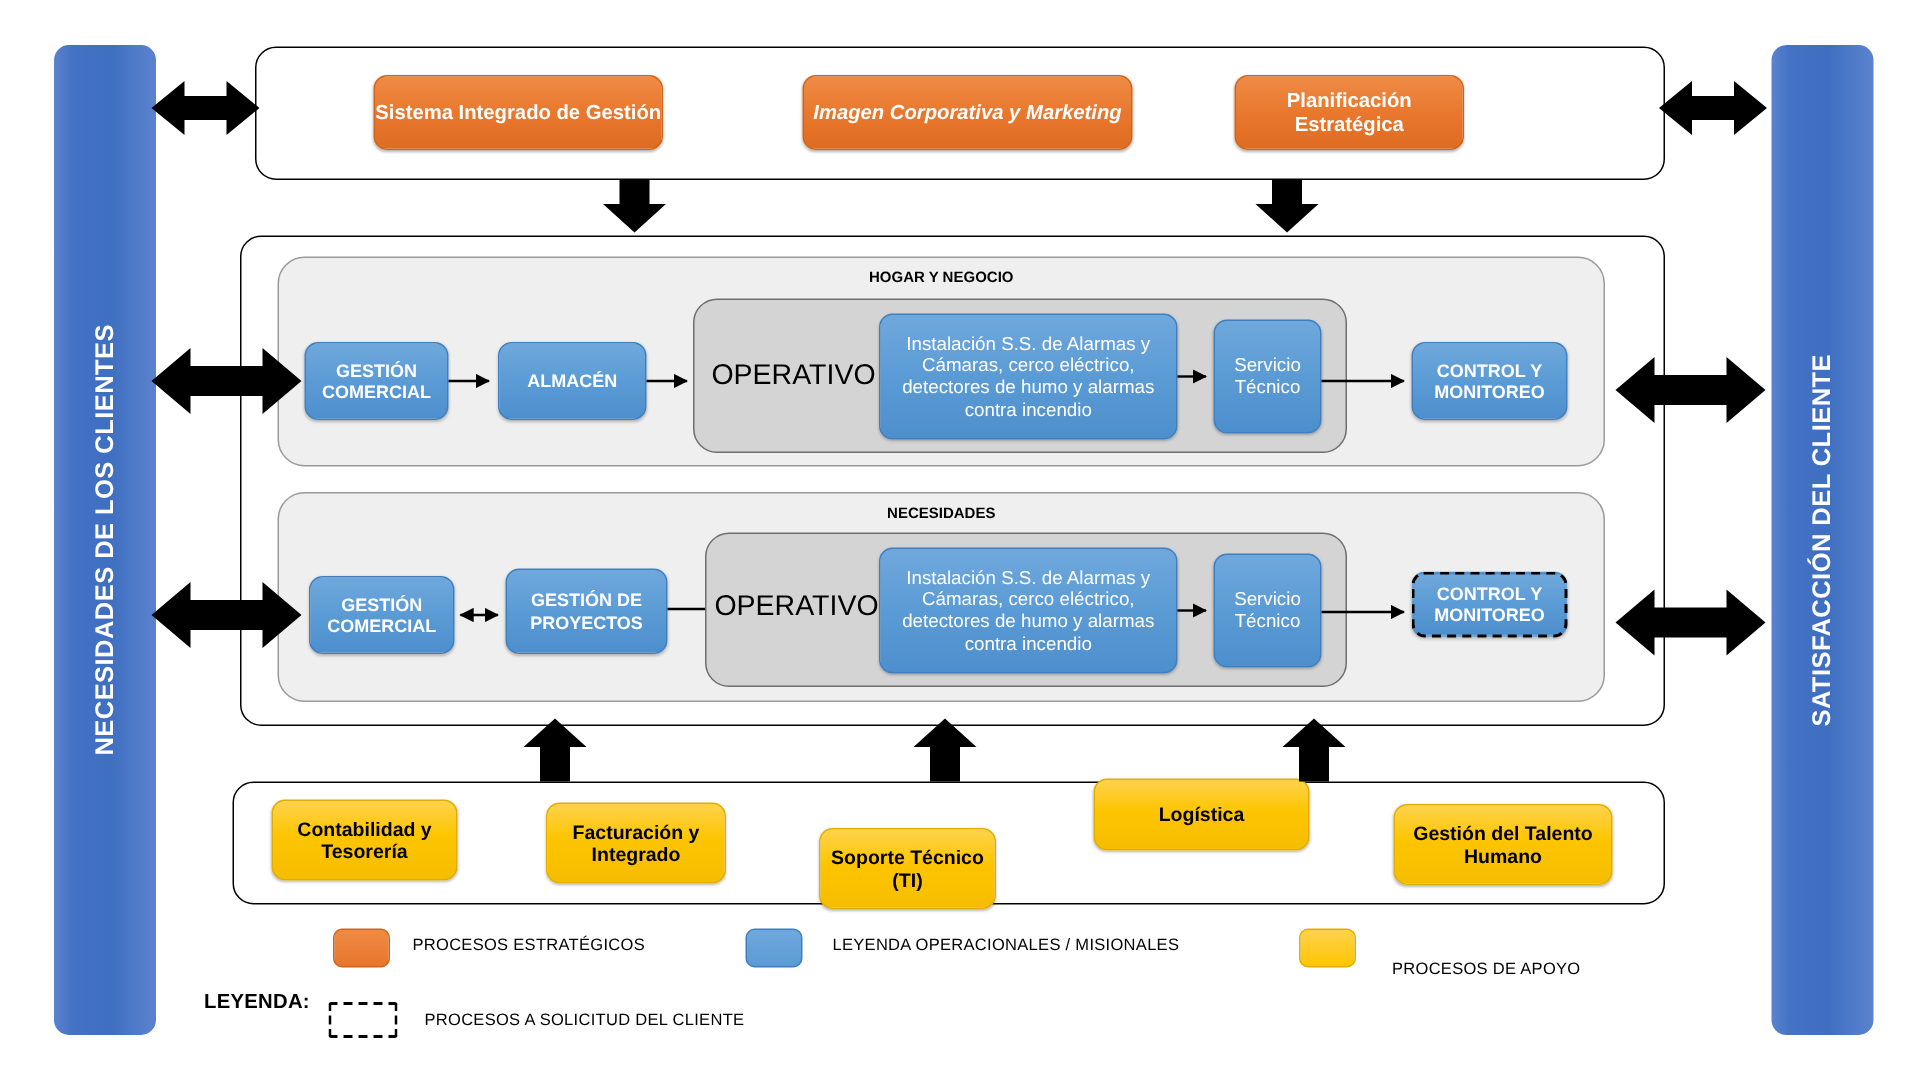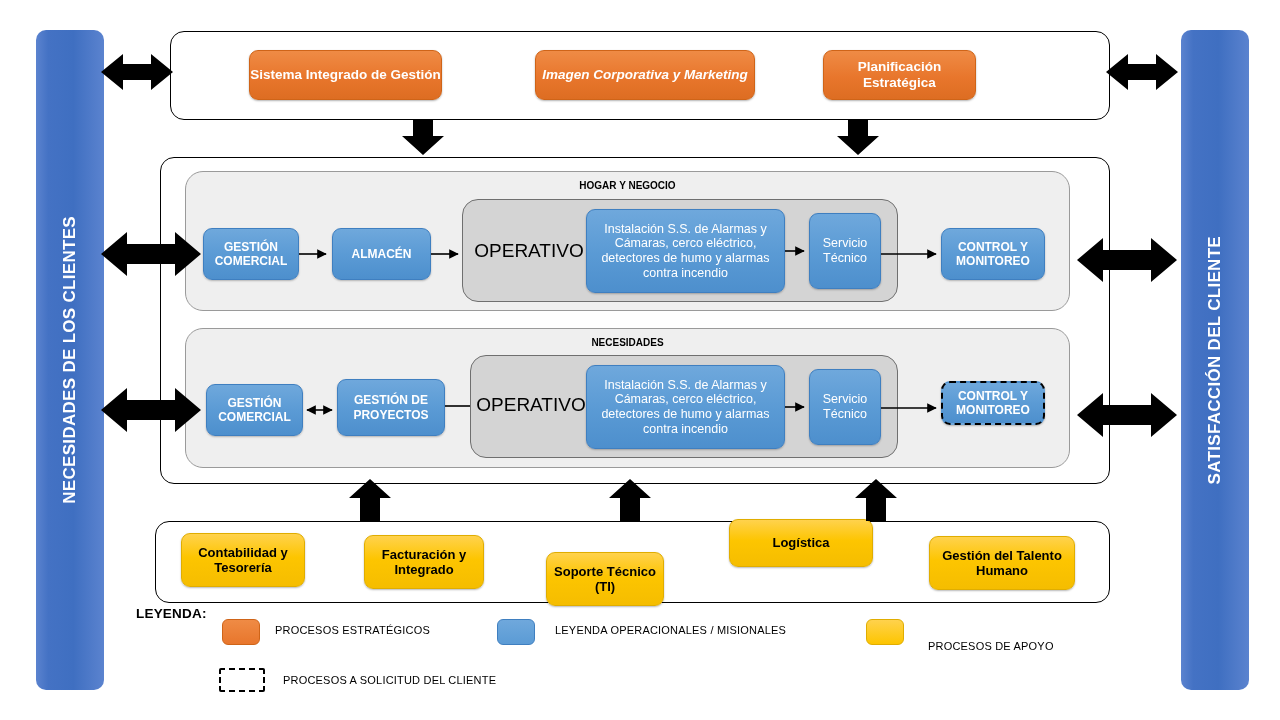--- a/index.html
+++ b/index.html
@@ -129,21 +129,21 @@
 <div class="abs box yellow" style="left:546px;top:536px;width:118px;height:54px;margin-top:16px;">
   <span>Soporte Técnico (TI)</span>
 </div>
 <div class="abs box yellow" style="left:729px;top:519px;width:144px;height:48px;">
   <span>Logística</span>
 </div>
 <div class="abs box yellow" style="left:929px;top:536px;width:146px;height:54px;">
   <span>Gestión del Talento Humano</span>
 </div>
 
-<div class="abs legend-title" style="left:122px;top:606px;padding-left:14px;">LEYENDA:</div>
+<div class="abs legend-title" style="left:122px;top:660px;padding-left:14px;">LEYENDA:</div>
 
 <div class="abs sw o" style="left:222px;top:619px;"></div>
 <div class="abs legend-text" style="left:275px;top:624px;">PROCESOS ESTRATÉGICOS</div>
 
 <div class="abs sw b" style="left:497px;top:619px;"></div>
 <div class="abs legend-text" style="left:555px;top:624px;">LEYENDA OPERACIONALES  / MISIONALES</div>
 
 <div class="abs sw y" style="left:866px;top:619px;"></div>
 <div class="abs legend-text" style="left:928px;top:624px;margin-top:16px;">PROCESOS DE APOYO</div>
 

